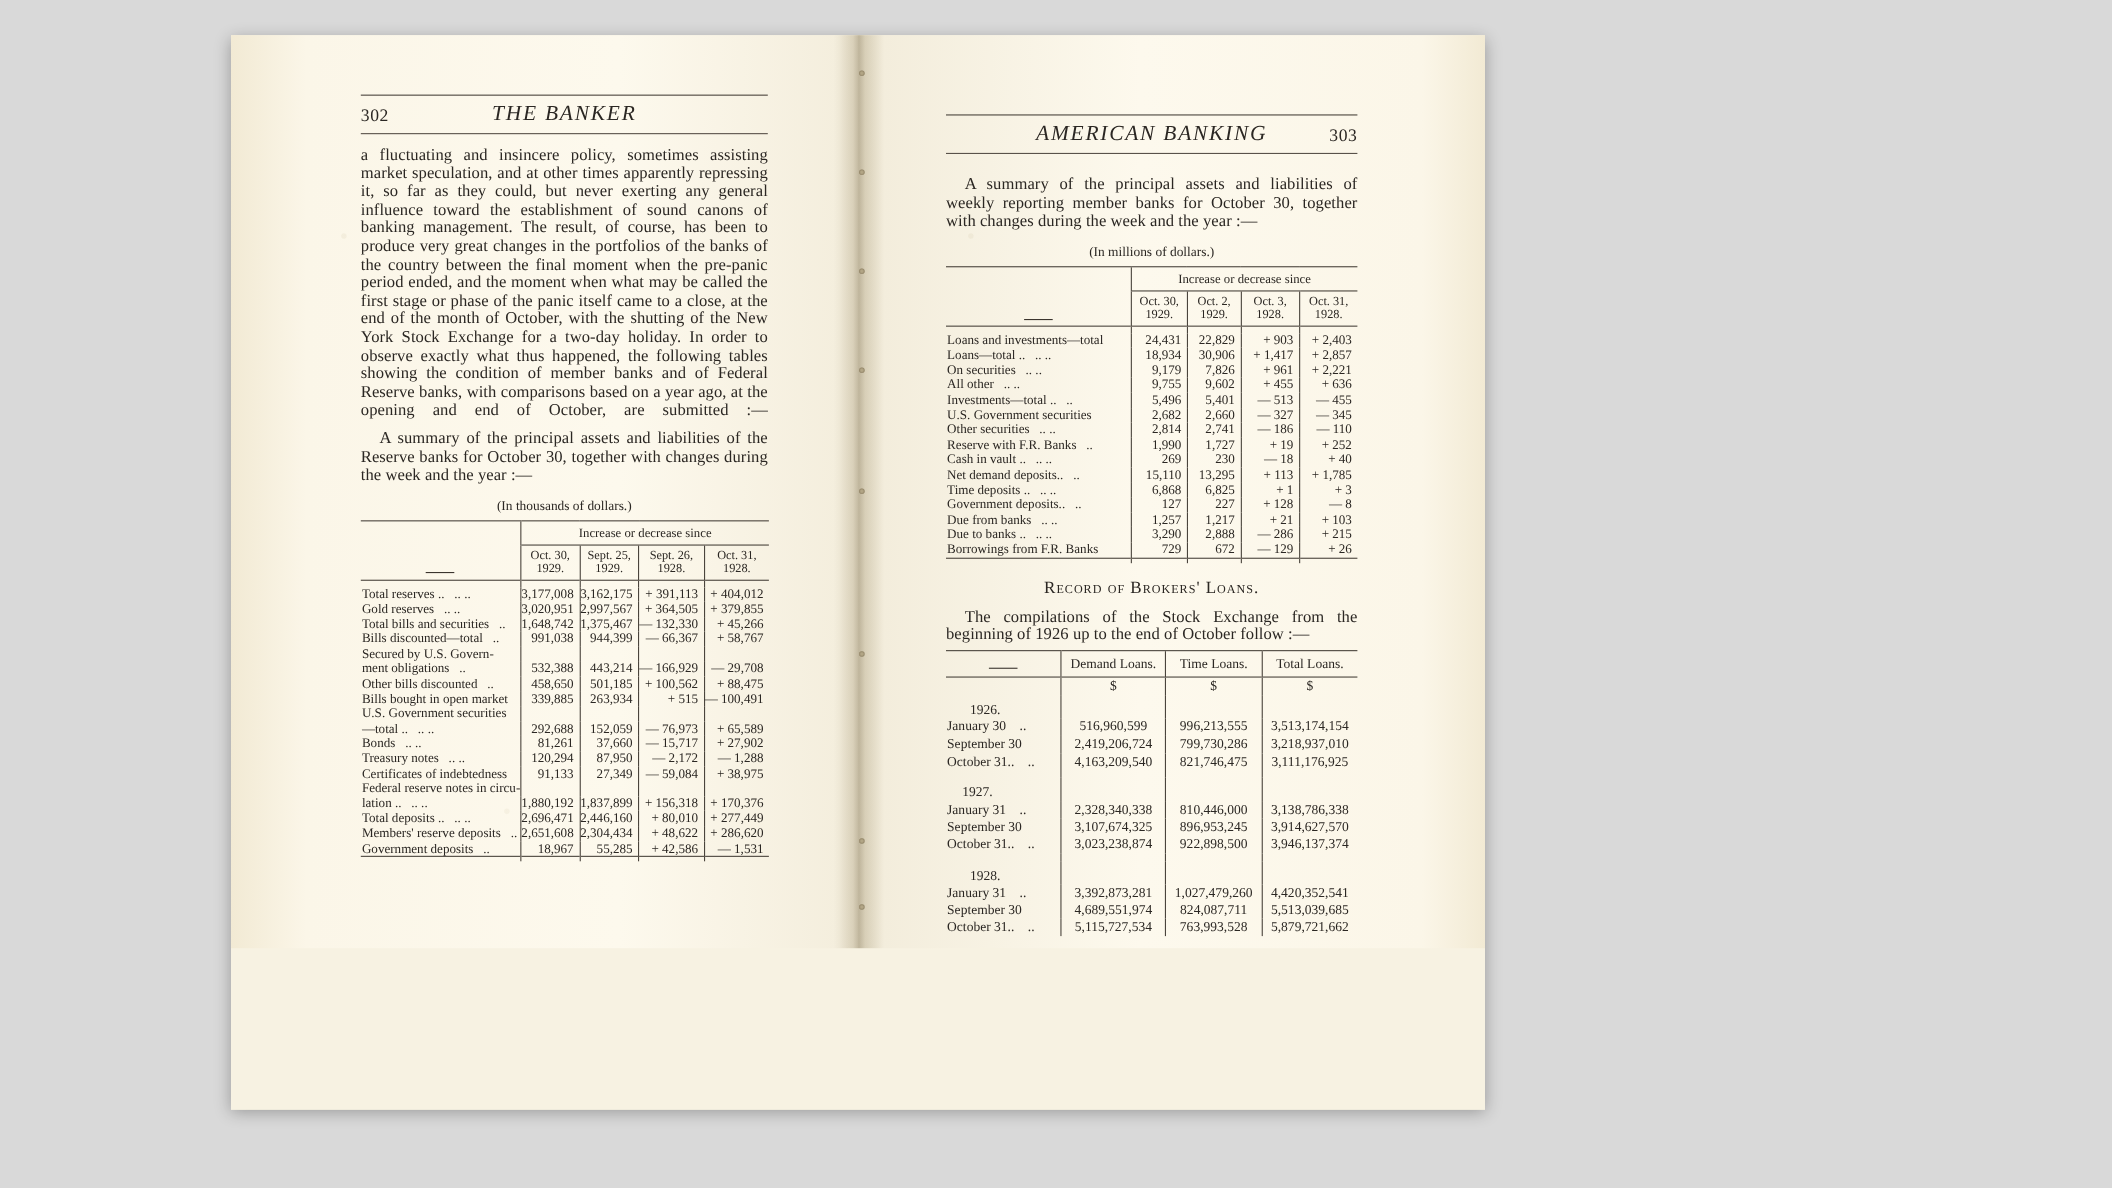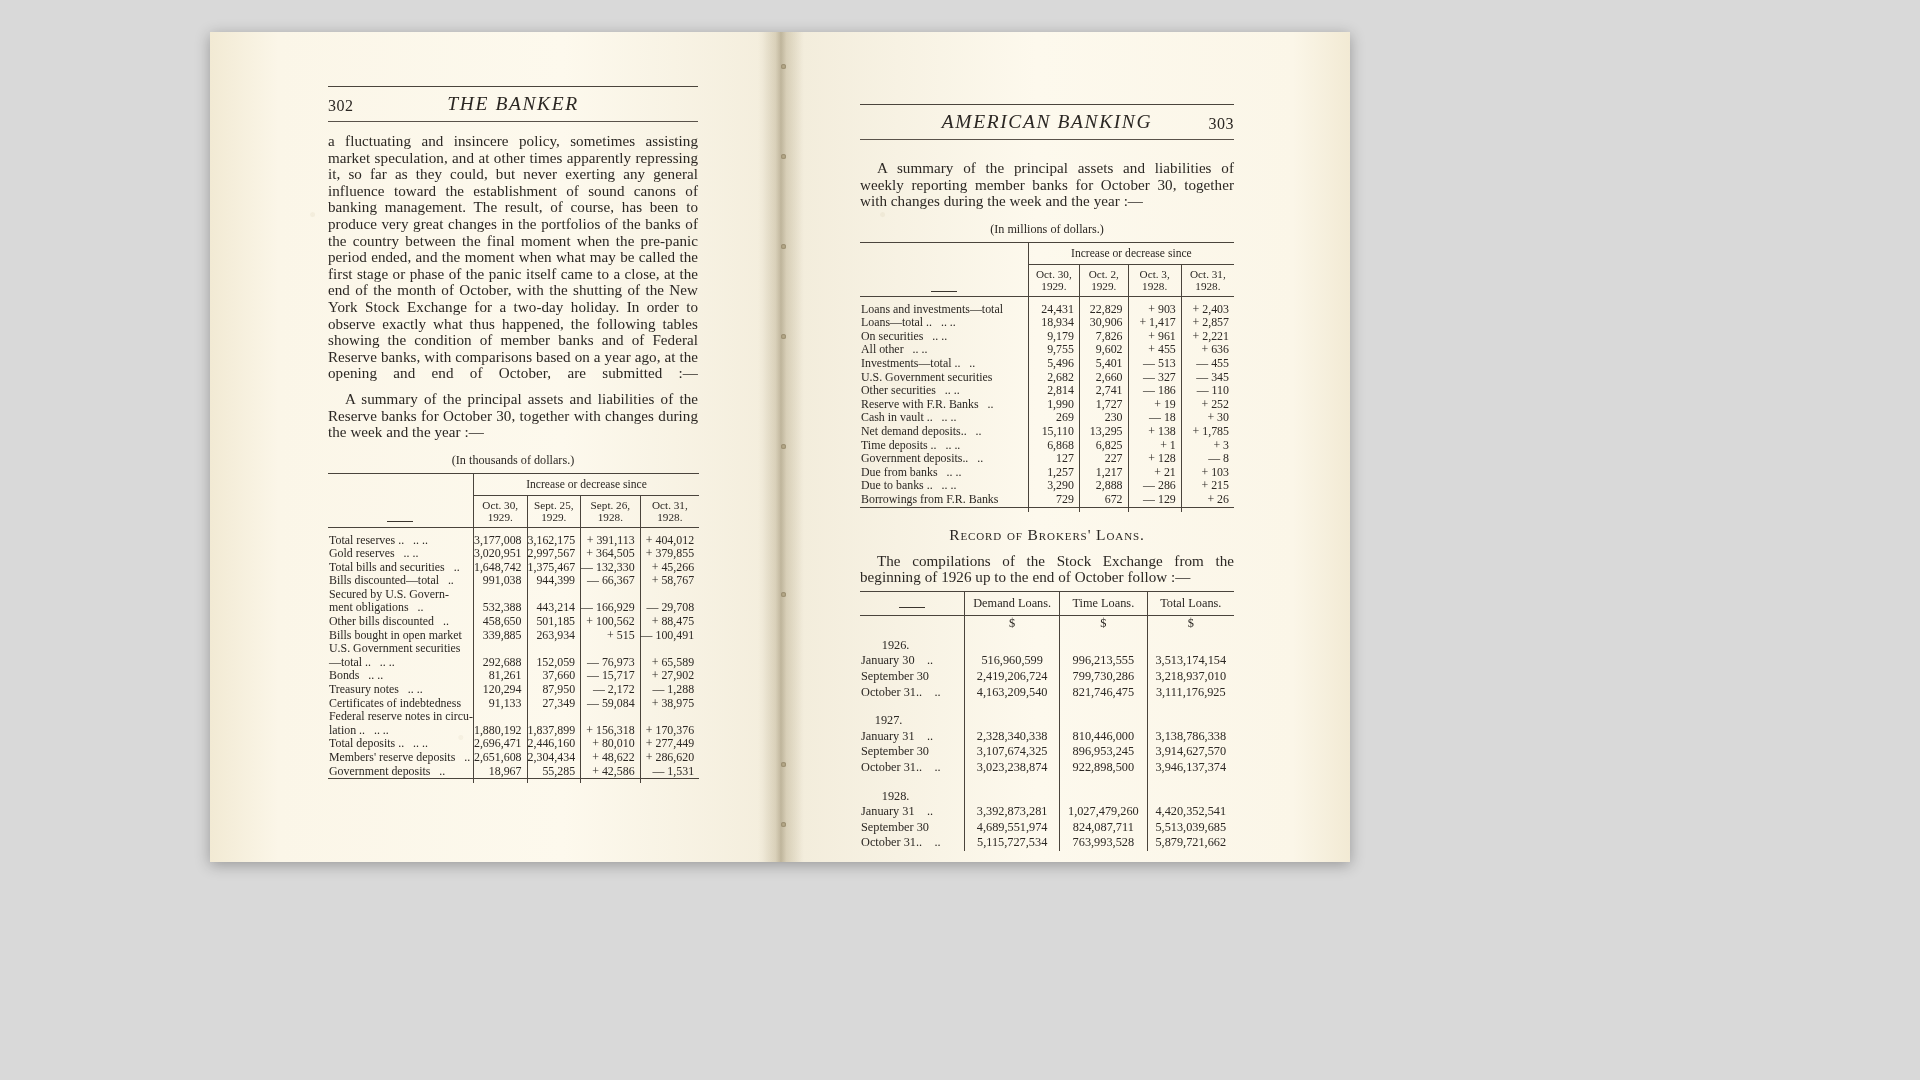--- a/index.html
+++ b/index.html
@@ -5,21 +5,21 @@
   html,body{margin:0;padding:0;}
   body{
     width:1920px;height:1080px;
     background:#d9d9d9;
     font-family:"Liberation Serif", serif;
     overflow:hidden;
   }
 
   
   #book{
-    position:absolute;left:210px;top:32px;width:1140px;height:830px;
+    position:absolute;left:210px;top:32px;width:1140px;height:977px;
     background:#f7f2e2;
     box-shadow:0 3px 14px rgba(0,0,0,.30);
   }
   
   .page{position:absolute;top:0;height:830px;}
   #page-left{left:0;width:570px;
     background:linear-gradient(to right,#f2ead4 0%,#fbf6e8 12%,#fdf9ed 62%,#f4eedd 97%,#e7dfc9 100%);}
   #page-right{left:570px;width:570px;
     background:linear-gradient(to left,#f2ead4 0%,#fbf6e8 10%,#fdf9ed 55%,#f3eddc 96%,#e4dcc5 100%);}
 
@@ -388,27 +388,27 @@
               <td class="num bl">1,990</td>
               <td class="num bl">1,727</td>
               <td class="sgn bl">+      19</td>
               <td class="sgn bl">+     252</td>
             </tr>
             <tr>
               <td class="lbl ">Cash in vault ..&nbsp;&nbsp;&nbsp;..        ..</td>
               <td class="num bl">269</td>
               <td class="num bl">230</td>
               <td class="sgn bl">—      18</td>
-              <td class="sgn bl">+       30</td>
+              <td class="sgn bl">+       40</td>
             </tr>
             <tr>
               <td class="lbl ">Net demand deposits..&nbsp;&nbsp;&nbsp;..</td>
               <td class="num bl">15,110</td>
               <td class="num bl">13,295</td>
-              <td class="sgn bl">+    138</td>
+              <td class="sgn bl">+    113</td>
               <td class="sgn bl">+  1,785</td>
             </tr>
             <tr>
               <td class="lbl ">Time deposits ..&nbsp;&nbsp;&nbsp;..        ..</td>
               <td class="num bl">6,868</td>
               <td class="num bl">6,825</td>
               <td class="sgn bl">+        1</td>
               <td class="sgn bl">+         3</td>
             </tr>
             <tr>

